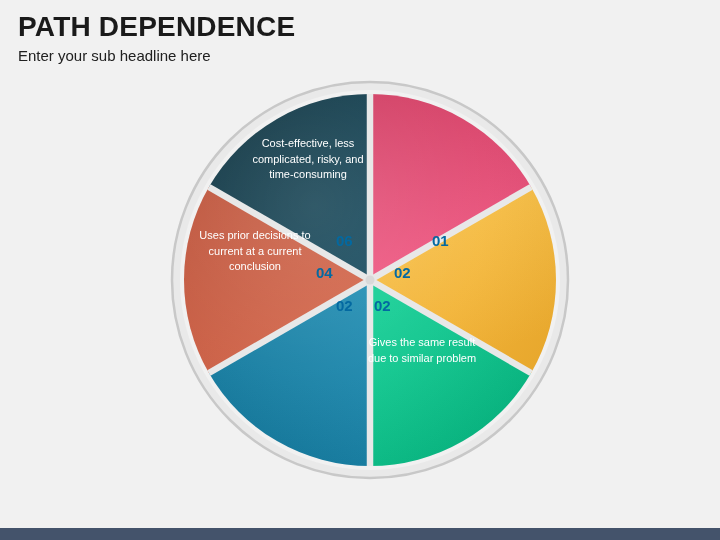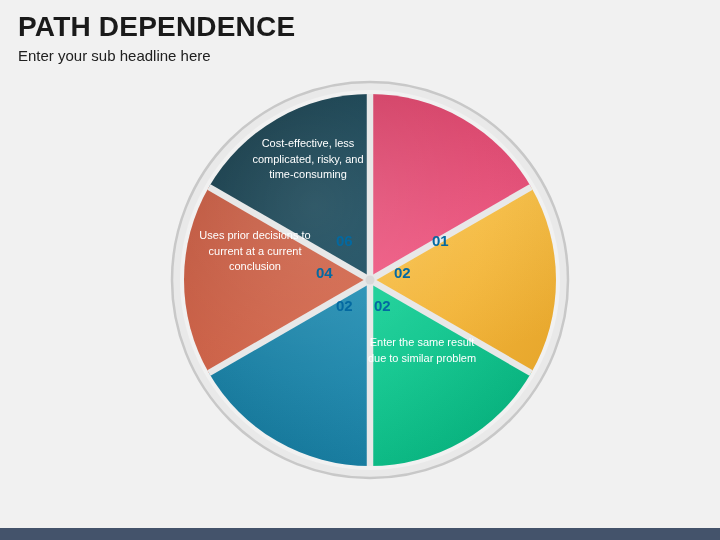--- a/index.html
+++ b/index.html
@@ -167,21 +167,21 @@
       <line x1="202" y1="202" x2="363.08" y2="109"></line>
       <line x1="202" y1="202" x2="363.08" y2="295"></line>
       <line x1="202" y1="202" x2="202" y2="388"></line>
       <line x1="202" y1="202" x2="40.92" y2="295"></line>
       <line x1="202" y1="202" x2="40.92" y2="109"></line>
     </g>
 
     <circle cx="202" cy="202" r="4.5" fill="#d9d9d9"></circle>
   </svg>
 
-  <div class="seg-text" id="txt-03">Enter the same result due to similar problem</div>
+  <div class="seg-text" id="txt-03">Gives the same result due to similar problem</div>
   <div class="seg-text" id="txt-05">Uses prior decisions to current at a current conclusion</div>
   <div class="seg-text" id="txt-06">Cost-effective, less complicated, risky, and time-consuming</div>
 
   <div class="seg-num" id="num-01">01</div>
   <div class="seg-num" id="num-02">02</div>
   <div class="seg-num" id="num-03">02</div>
   <div class="seg-num" id="num-04">02</div>
   <div class="seg-num" id="num-05">04</div>
   <div class="seg-num" id="num-06">06</div>
 </div>

